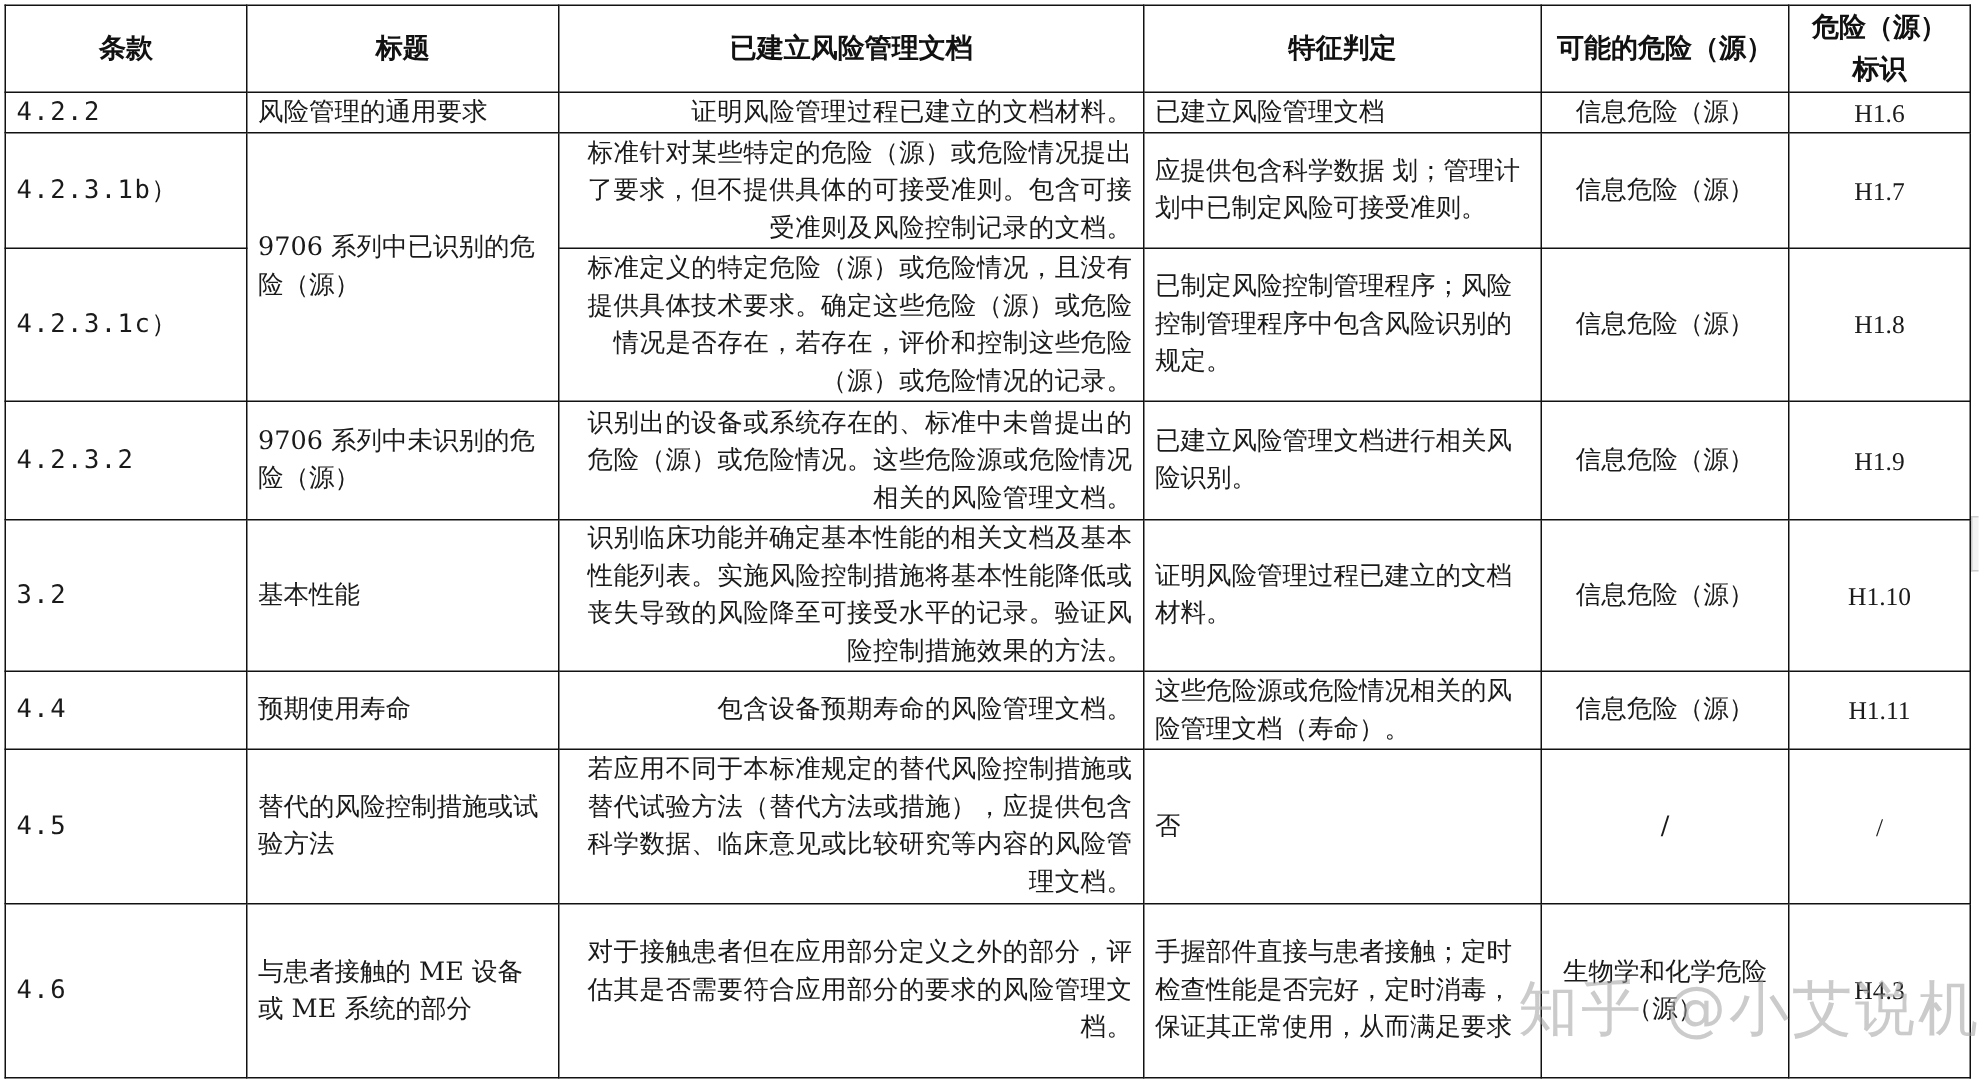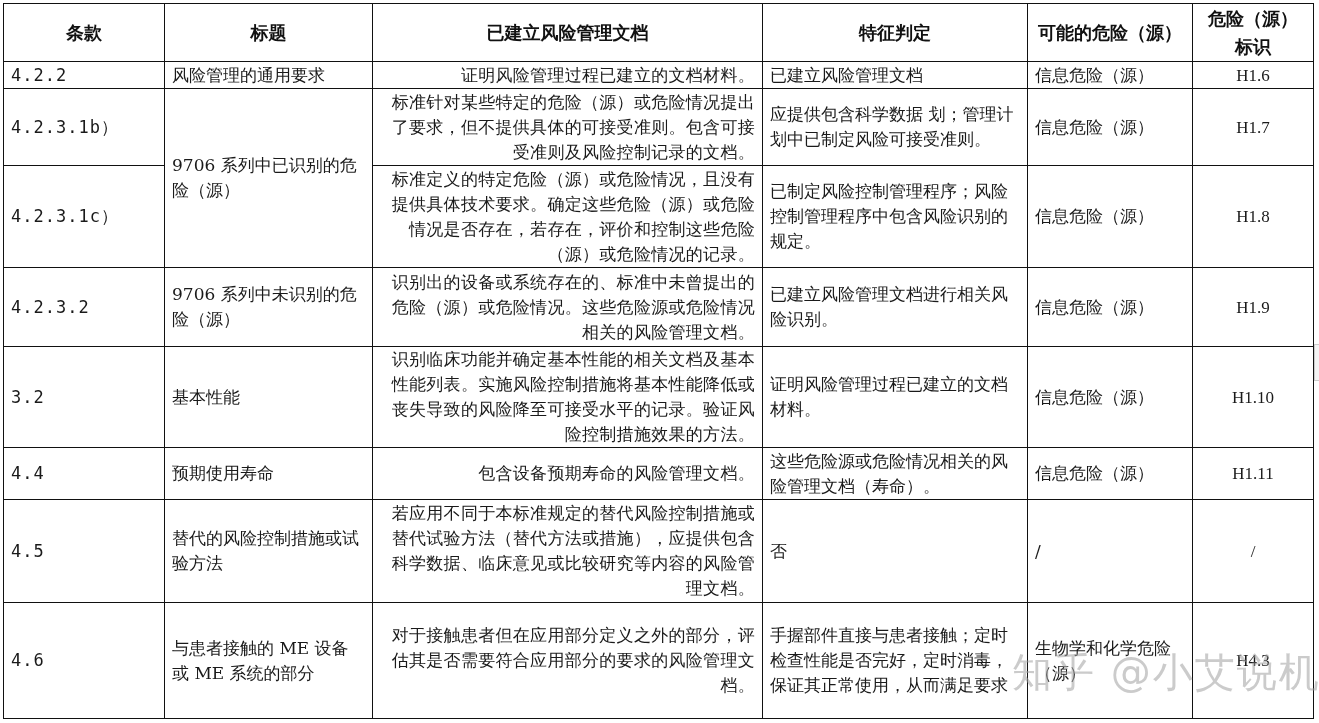--- a/index.html
+++ b/index.html
@@ -5,21 +5,21 @@
   html, body { margin: 0; padding: 0; background: #ffffff; }
   body { width: 1319px; height: 723px; overflow: hidden; position: relative;
          font-family: "DejaVu Serif", "Liberation Serif", serif; color: #1a1a1a; }
   table.risk { position: absolute; left: 3px; top: 3px; border-collapse: collapse;
                table-layout: fixed; width: 1310px; }
   table.risk td, table.risk th { border: 1.5px solid #111; padding: 0 7px; vertical-align: middle;
                font-size: 17px; line-height: 25px; font-weight: normal; overflow: hidden; }
   table.risk th { font-weight: bold; text-align: center; font-size: 18px; line-height: 28px; color:#111; }
   td.c-clause { font-family: "DejaVu Sans Mono", "Liberation Mono", monospace; font-size: 16px; letter-spacing: 1px; }
   td.c-mark { text-align: center; font-family: Liberation Serif, serif; font-size: 16px; }
-  td.c-haz { }
+  td.c-haz { text-align: center; }
   td.c-content { letter-spacing: 0.3px; text-align: right; }
   .watermark { position: absolute; left: 1012px; top: 645px; font-size: 40px; color: rgba(160,160,160,0.55);
                font-family: "DejaVu Sans", "Liberation Sans", sans-serif; letter-spacing: 2px; pointer-events: none; white-space: nowrap; }
   .side-tab { position: absolute; left: 1314px; top: 344px; width: 5px; height: 35px; border: 1px solid #ccc; border-right: none; background: #f4f4f4; }
 </style>
 </head>
 <body>
 
 <table class="risk">
   <colgroup>

